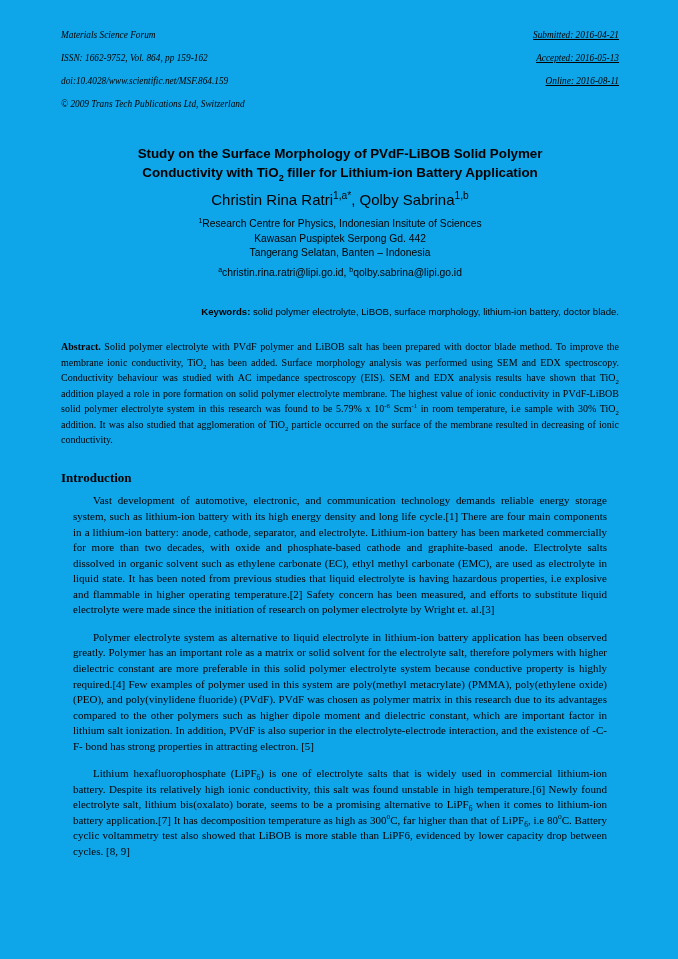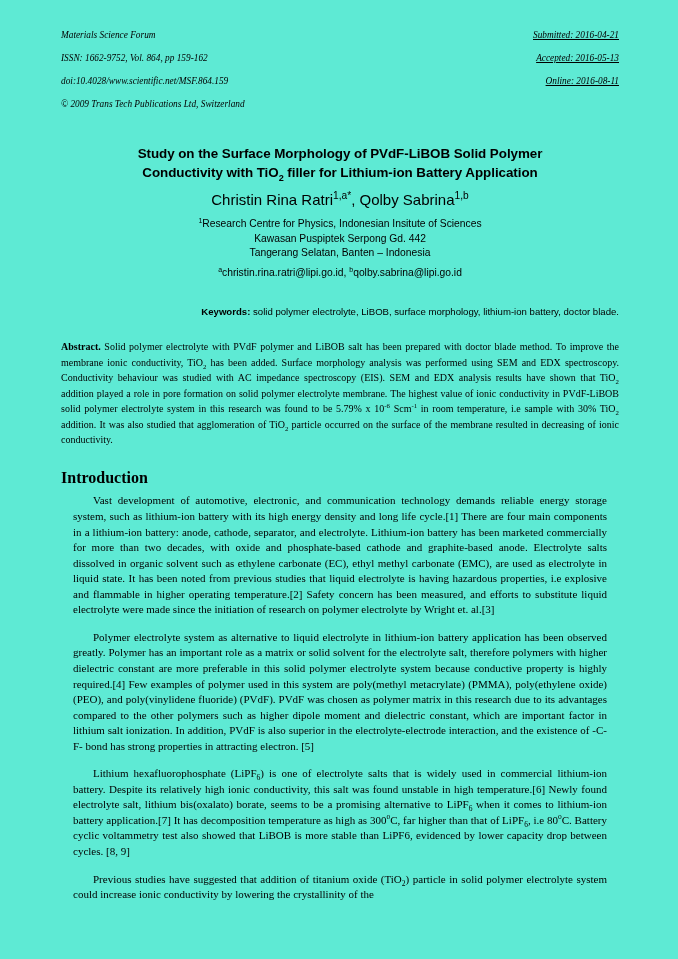--- a/index.html
+++ b/index.html
@@ -14,21 +14,21 @@
     color: #000000;
     position: relative;
     overflow: hidden;
   }
   .page {
     position: absolute;
     left: 0;
     top: 0;
     width: 678px;
     height: 959px;
-    background: #5eead4;
+    background: #0ea5e9;
   }
   .content {
     position: absolute;
     left: 61px;
     top: 18px;
     width: 558px;
   }
 
   
   .jheader {
@@ -116,21 +116,21 @@
     line-height: 15.55px;
     text-align: justify;
   }
   .abstract .lbl { font-weight: bold; }
 
   
   .sec-head {
     margin-top: 22px;
     font-family: "Liberation Serif", serif;
     font-weight: bold;
-    font-size: 16px;
+    font-size: 13px;
     line-height: 15.5px;
   }
 
   
   .body-p {
     font-family: "Liberation Serif", serif;
     font-size: 11px;
     line-height: 15.55px;
     text-align: justify;
     text-indent: 20px;
@@ -187,16 +187,15 @@
     </div>
 
     <div class="sec-head">Introduction</div>
 
     <p class="body-p first">Vast development of automotive, electronic, and communication technology demands reliable energy storage system, such as lithium-ion battery with its high energy density and long life cycle.[1] There are four main components in a lithium-ion battery: anode, cathode, separator, and electrolyte. Lithium-ion battery has been marketed commercially for more than two decades, with oxide and phosphate-based cathode and graphite-based anode. Electrolyte salts dissolved in organic solvent such as ethylene carbonate (EC), ethyl methyl carbonate (EMC), are used as electrolyte in liquid state. It has been noted from previous studies that liquid electrolyte is having hazardous properties, i.e explosive and flammable in higher operating temperature.[2] Safety concern has been measured, and efforts to substitute liquid electrolyte were made since the initiation of research on polymer electrolyte by Wright et. al.[3]</p>
 
     <p class="body-p cont">Polymer electrolyte system as alternative to liquid electrolyte in lithium-ion battery application has been observed greatly. Polymer has an important role as a matrix or solid solvent for the electrolyte salt, therefore polymers with higher dielectric constant are more preferable in this solid polymer electrolyte system because conductive property is highly required.[4] Few examples of polymer used in this system are poly(methyl metacrylate) (PMMA), poly(ethylene oxide) (PEO), and poly(vinylidene fluoride) (PVdF). PVdF was chosen as polymer matrix in this research due to its advantages compared to the other polymers such as higher dipole moment and dielectric constant, which are important factor in lithium salt ionization. In addition, PVdF is also superior in the electrolyte-electrode interaction, and the existence of -C-F- bond has strong properties in attracting electron. [5]</p>
 
     <p class="body-p cont"><span>Lithium hexafluorophosphate (LiPF</span><sub>6</sub><span>) is one of electrolyte salts that is widely used in commercial lithium-ion battery. Despite its relatively high ionic conductivity, this salt was found unstable in high temperature.[6] Newly found electrolyte salt, lithium bis(oxalato) borate, seems to be a promising alternative to LiPF</span><sub>6</sub><span> when it comes to lithium-ion battery application.[7] It has decomposition temperature as high as 300</span><sup>o</sup><span>C, far higher than that of LiPF</span><sub>6</sub><span>, i.e 80</span><sup>o</sup><span>C. Battery cyclic voltammetry test also showed that LiBOB is more stable than LiPF6, evidenced by lower capacity drop between cycles. [8, 9]</span></p>
 
-    <p class="body-p cont"><span>Previous studies have suggested that addition of titanium oxide (TiO</span><sub>2</sub><span>) particle in solid polymer electrolyte system could increase ionic conductivity by lowering the crystallinity of the</span></p>
 
   </div>
 </div>
 
 </body></html>

